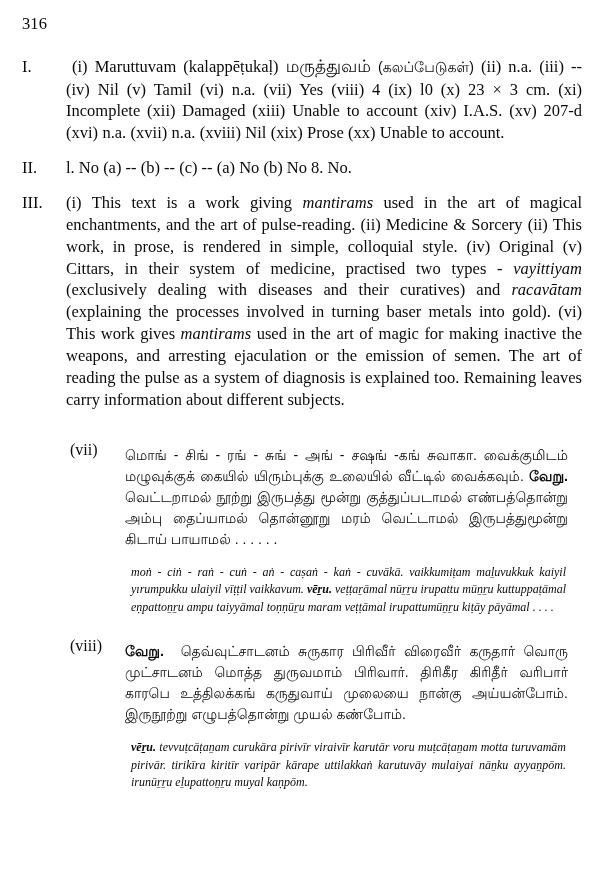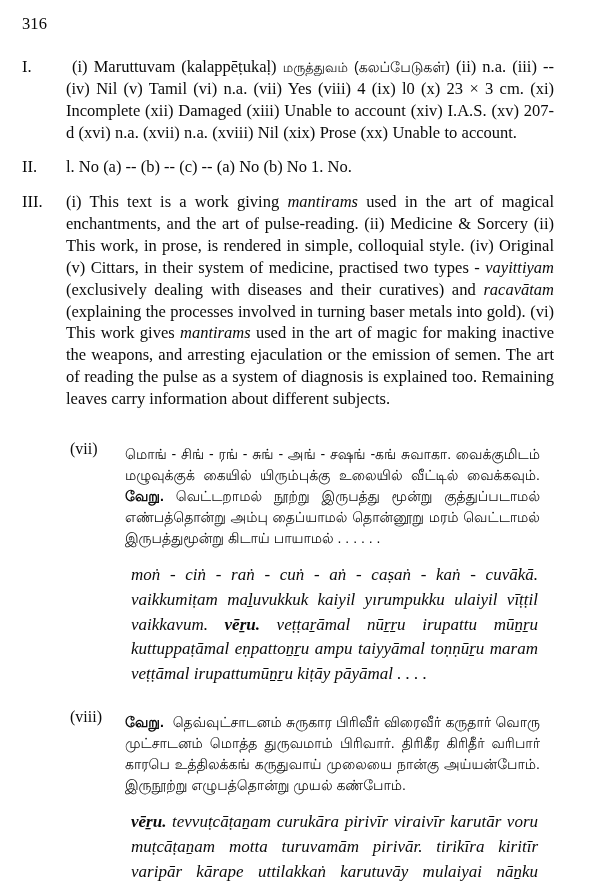--- a/index.html
+++ b/index.html
@@ -12,21 +12,21 @@
     height: 884px;
     font-family: "Liberation Serif", "DejaVu Serif", serif;
     color: #0a0a0a;
     overflow: hidden;
   }
   .page {
     position: relative;
     width: 600px;
     height: 884px;
     box-sizing: border-box;
-    padding: 14px 46px 0 22px;
+    padding: 14px 18px 0 22px;
   }
 
   
   .running-head {
     display: flex;
     align-items: baseline;
     justify-content: space-between;
     font-size: 16.5px;
     letter-spacing: .1px;
     margin-bottom: 22px;
@@ -74,21 +74,21 @@
   }
   .block-body i {
     font-style: italic;
   }
 
   
   #block-1 .block-body { word-spacing: .2px; }
 
   .tamil {
     font-family: Liberation Serif, serif;
-    font-size: 13px;
+    font-size: 17px;
   }
   .tamil-it {
     font-family: "Liberation Sans", "DejaVu Sans", sans-serif;
     font-size: 14.2px;
   }
 
   
   .sub {
     display: flex;
     align-items: flex-start;
@@ -114,21 +114,21 @@
     text-align: justify;
     text-justify: inter-word;
     margin: 8px;
   }
   .tamil-para .veru {
     font-weight: bold;
   }
 
   .translit {
     font-style: italic;
-    font-size: 17px;
+    font-size: 12px;
     line-height: 1.46;
     text-align: justify;
     text-justify: inter-word;
     margin: 14px 8px 0 0;
     padding-left: 14px;
     padding-right: 2px;
   }
   .translit .veru {
     font-weight: bold;
     font-style: italic;
@@ -152,21 +152,21 @@
     <div class="block-body">
       <span style="padding-left:6px">(i) Maruttuvam (kalappēṭukaḷ)</span>
       <span class="tamil">மருத்துவம்</span>
       <span class="tamil-it">(கலப்பேடுகள்)</span>
       <span>(ii) n.a. (iii) -- (iv) Nil (v) Tamil (vi) n.a. (vii) Yes (viii) 4 (ix) l0 (x) 23 × 3 cm. (xi) Incomplete (xii) Damaged (xiii) Unable to account (xiv) I.A.S. (xv) 207-d (xvi) n.a. (xvii) n.a. (xviii) Nil (xix) Prose (xx) Unable to account.</span>
     </div>
   </div>
 
   <div class="block" id="block-2">
     <div class="block-label">II.</div>
-    <div class="block-body nojust">l. No (a) -- (b) -- (c) -- (a) No (b) No 1. No.</div>
+    <div class="block-body nojust">l. No (a) -- (b) -- (c) -- (a) No (b) No 8. No.</div>
   </div>
 
   <div class="block" id="block-3">
     <div class="block-label">III.</div>
     <div class="block-body"><span>(i)  This text is a work giving </span><i>mantirams</i><span> used in the art of magical enchantments, and the art of pulse-reading. (ii) Medicine &amp; Sorcery (ii) This work, in prose, is rendered in simple, colloquial style. (iv) Original (v) Cittars, in their system of medicine, practised two types - </span><i>vayittiyam</i><span> (exclusively dealing with diseases and their curatives) and </span><i>racavātam</i><span> (explaining the processes involved in turning baser metals into gold). (vi) This work gives </span><i>mantirams</i><span> used in the art of magic for making inactive the weapons, and arresting ejaculation or the emission of semen.  The art of reading the pulse as a system of diagnosis is explained too.  Remaining leaves carry information about different subjects.</span></div>
   </div>
 
   <div class="spacer-sm"></div>
 
   <div class="sub">

